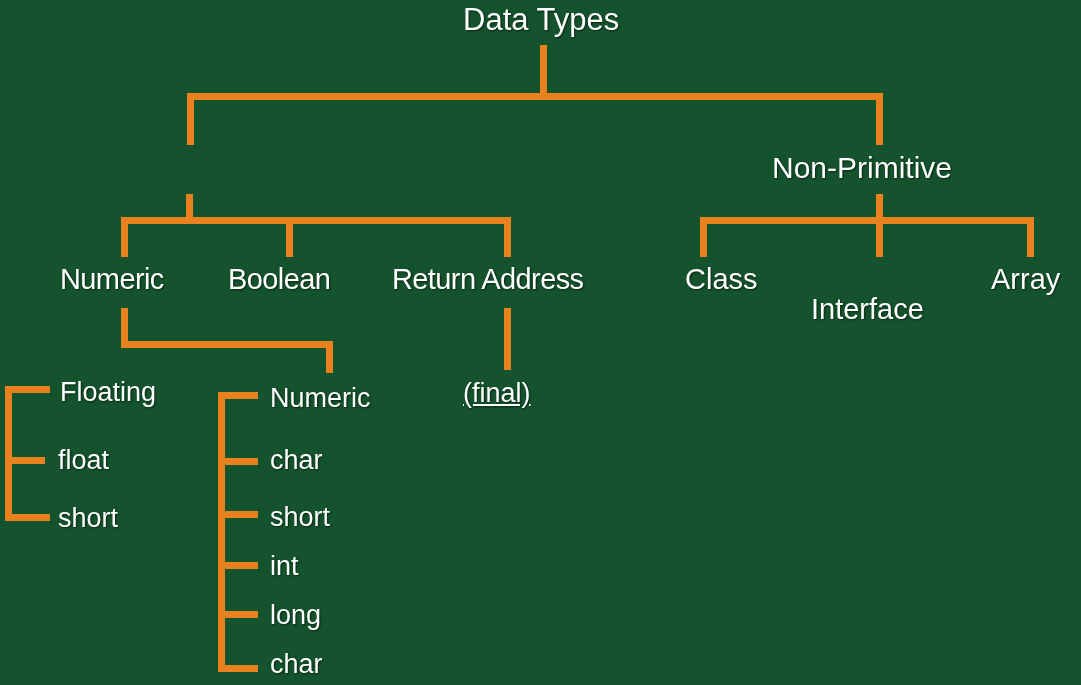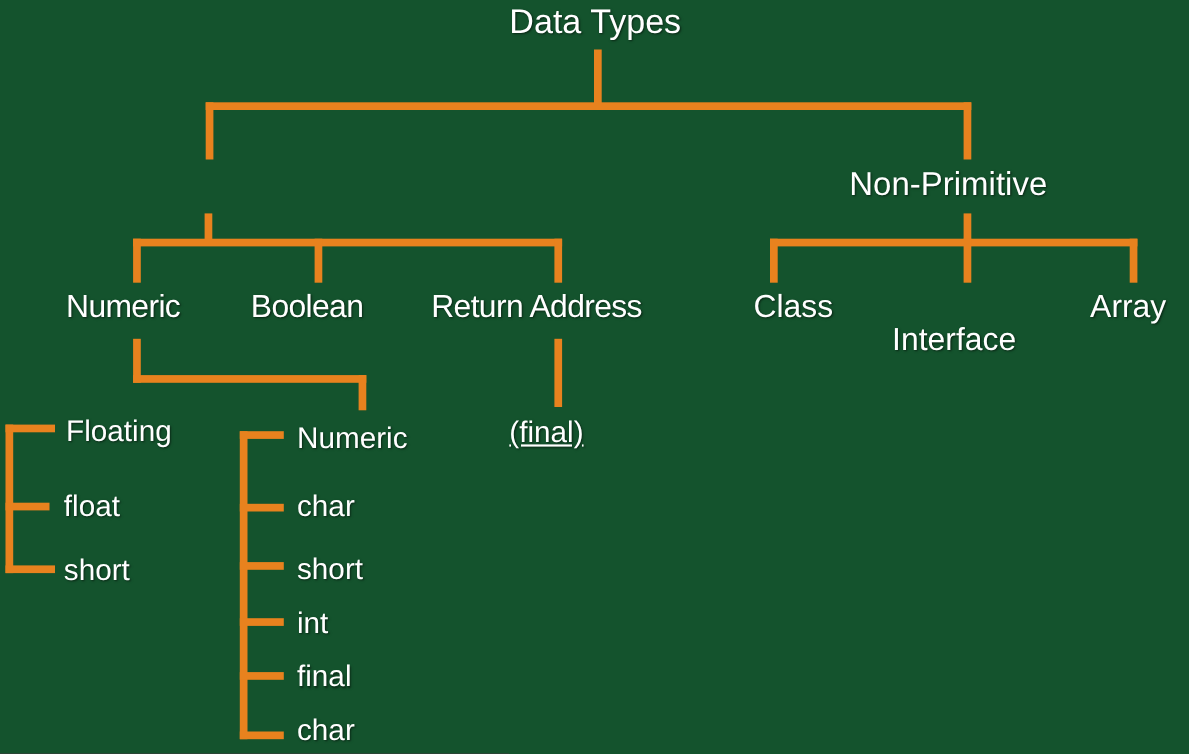--- a/index.html
+++ b/index.html
@@ -96,16 +96,16 @@
   <div class="conn hline" style="left: 218px; top: 458px; width: 40px; background: rgb(232, 130, 30);"></div>
   <div class="conn hline" style="left: 218px; top: 511px; width: 40px; background: rgb(232, 130, 30);"></div>
   <div class="conn hline" style="left: 218px; top: 562px; width: 40px; background: rgb(232, 130, 30);"></div>
   <div class="conn hline" style="left: 218px; top: 611px; width: 40px; background: rgb(232, 130, 30);"></div>
   <div class="conn hline" style="left: 218px; top: 665px; width: 40px; background: rgb(232, 130, 30);"></div>
 
   <div class="node t-leaf" style="left: 270px; top: 385px; color: rgb(255, 255, 255);">Numeric</div>
   <div class="node t-leaf" style="left: 270px; top: 447px; color: rgb(255, 255, 255);">char</div>
   <div class="node t-leaf" style="left: 270px; top: 504px; color: rgb(255, 255, 255);">short</div>
   <div class="node t-leaf" style="left: 270px; top: 553px; color: rgb(255, 255, 255); text-align: center;">int</div>
-  <div class="node t-leaf" style="left: 270px; top: 602px; color: rgb(255, 255, 255);">final</div>
+  <div class="node t-leaf" style="left: 270px; top: 602px; color: rgb(255, 255, 255);">long</div>
   <div class="node t-leaf" style="left: 270px; top: 651px; color: rgb(255, 255, 255);">char</div>
 
 </div>
 
 </body></html>

